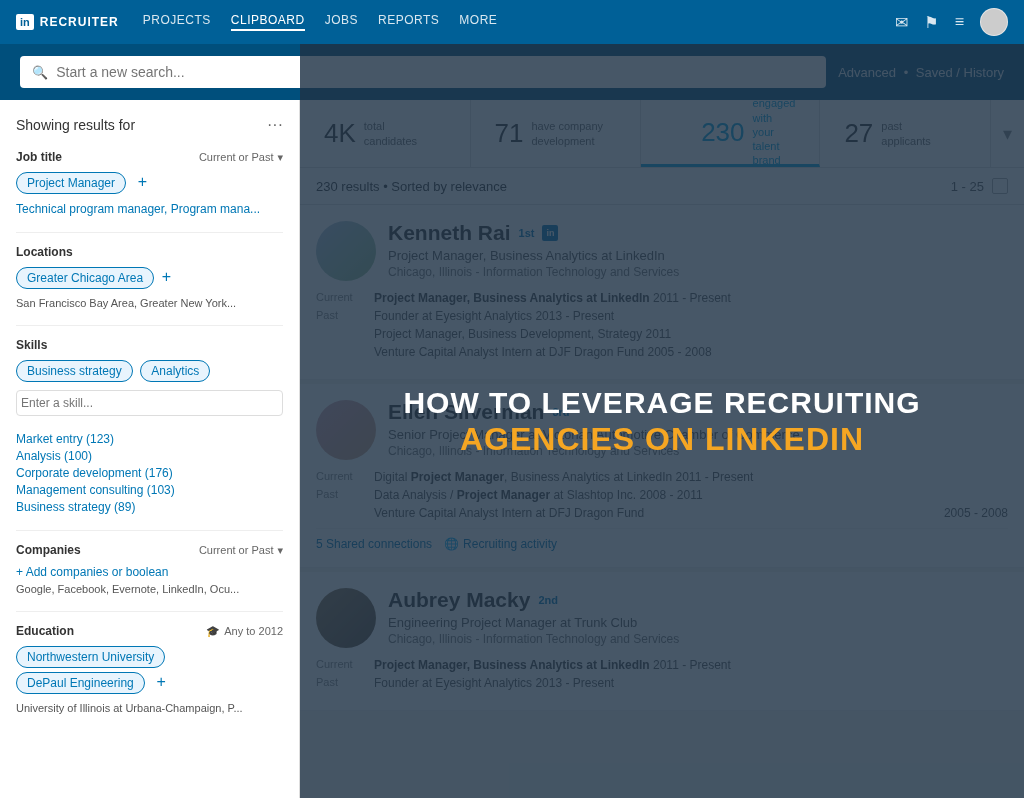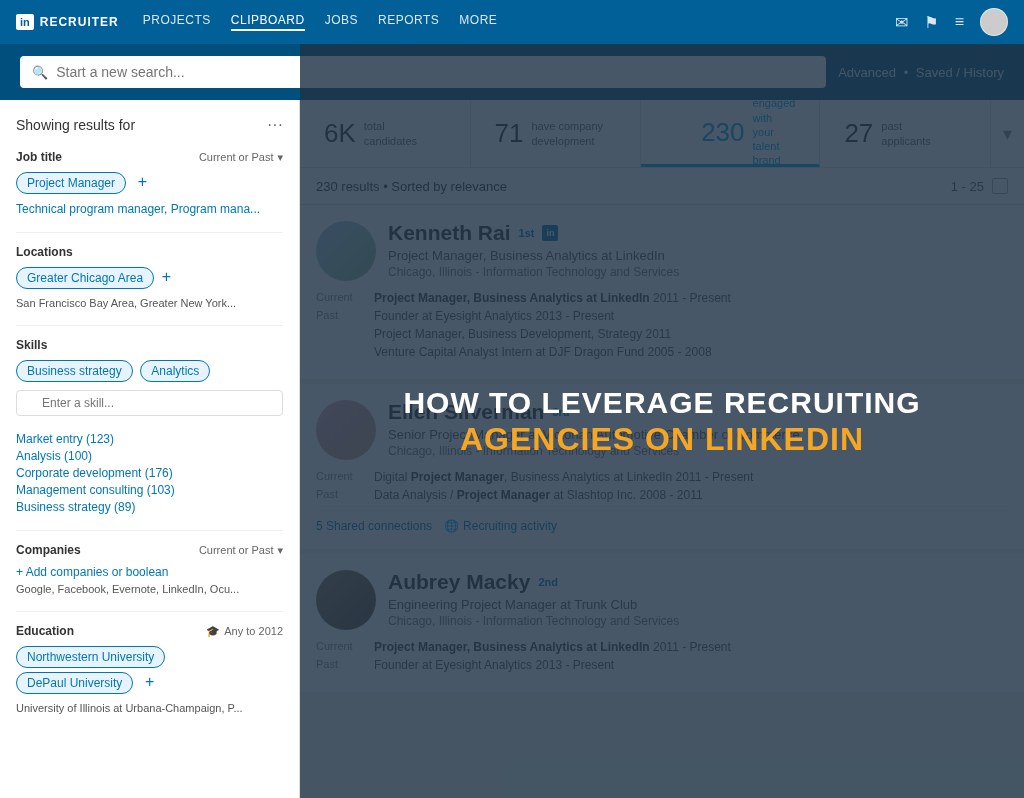--- a/index.html
+++ b/index.html
@@ -133,21 +133,21 @@
       border-radius: 16px;
       padding: 3px 10px;
       font-size: 12px;
       margin-right: 4px;
       margin-bottom: 4px;
     }
 
     .skill-input {
       border: 1px solid #ddd;
       border-radius: 4px;
-      padding: 5px 25px;
+      padding: 5px 4px;
       width: 100%;
       font-size: 12px;
       color: #aaa;
       margin-top: 4px;
     }
     .skill-link { color: #0077b5; font-size: 12px; cursor: pointer; display: block; margin-bottom: 3px; }
 
     .divider { border: none; border-top: 1px solid #eee; margin: 12px 0; }
 
     .edu-tag {
@@ -392,32 +392,32 @@
 
     <div class="filter-section">
       <div class="filter-label">
         <span>Education</span>
         <span class="filter-label-right">
           🎓 <span>Any to 2012</span>
         </span>
       </div>
       <div>
         <span class="edu-tag">Northwestern University</span>
-        <span class="edu-tag">DePaul University</span>
+        <span class="edu-tag">DePaul Engineering</span>
         <span class="add-btn">+</span>
       </div>
       <div class="location-extra">University of Illinois at Urbana-Champaign, P...</div>
     </div>
   </aside>
 
   <div class="right-panel">
 
     <div class="stats-bar">
       <div class="stat-item">
-        <span class="stat-number">6K</span>
+        <span class="stat-number">4K</span>
         <span class="stat-label">
           <span>total</span><br>
           <span>candidates</span>
         </span>
       </div>
       <div class="stat-item">
         <span class="stat-number">71</span>
         <span class="stat-label">
           <span>have company</span><br>
           <span>development</span>
@@ -508,20 +508,25 @@
           <span class="detail-text">
             Digital <strong>Project Manager</strong>, Business Analytics at LinkedIn&nbsp;<span>2011 - Present</span>
           </span>
         </div>
         <div class="candidate-detail">
           <span class="detail-label">Past</span>
           <span class="detail-text">
             Data Analysis / <strong>Project Manager</strong> at Slashtop Inc.&nbsp;<span>2008 - 2011</span>
           </span>
         </div>
+        <div class="candidate-detail">
+          <span class="detail-label"></span>
+          <span class="detail-text">Venture Capital Analyst Intern at DFJ Dragon Fund</span>
+          <span>2005 - 2008</span>
+        </div>
         <div class="shared-connections">
           <a class="shared-link">5 Shared connections</a>
           <span class="recruiting-link">
             <span>🌐</span>
             <span>Recruiting activity</span>
           </span>
         </div>
       </div>
 
       <div class="candidate-card">

